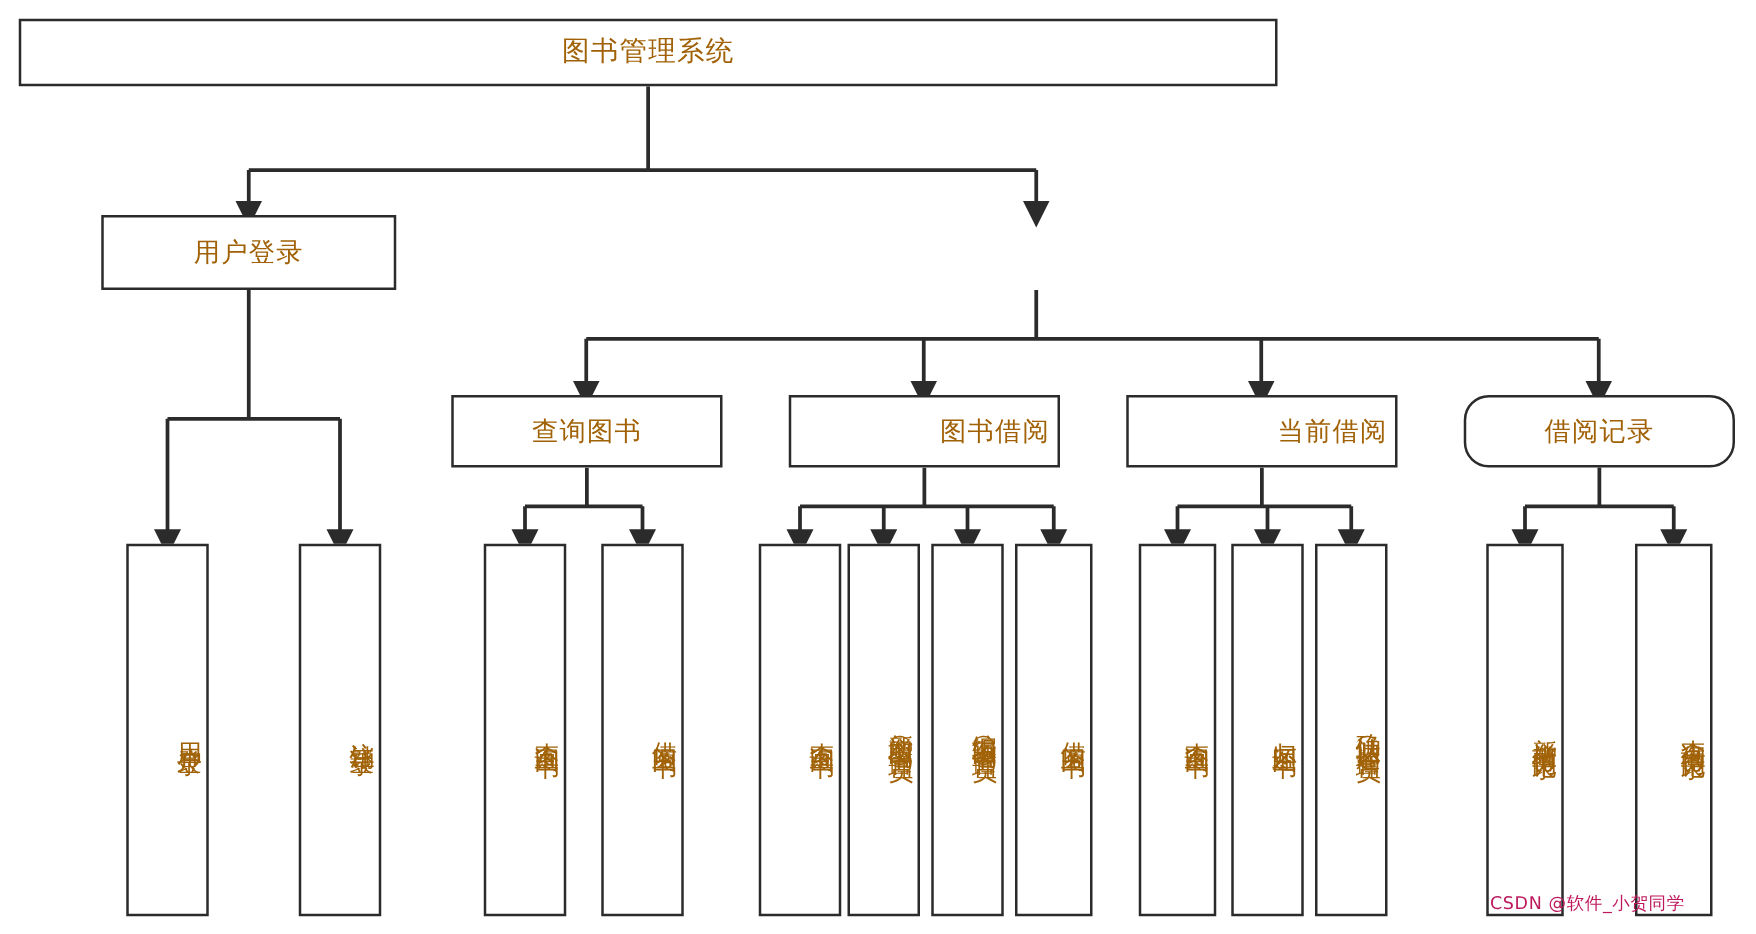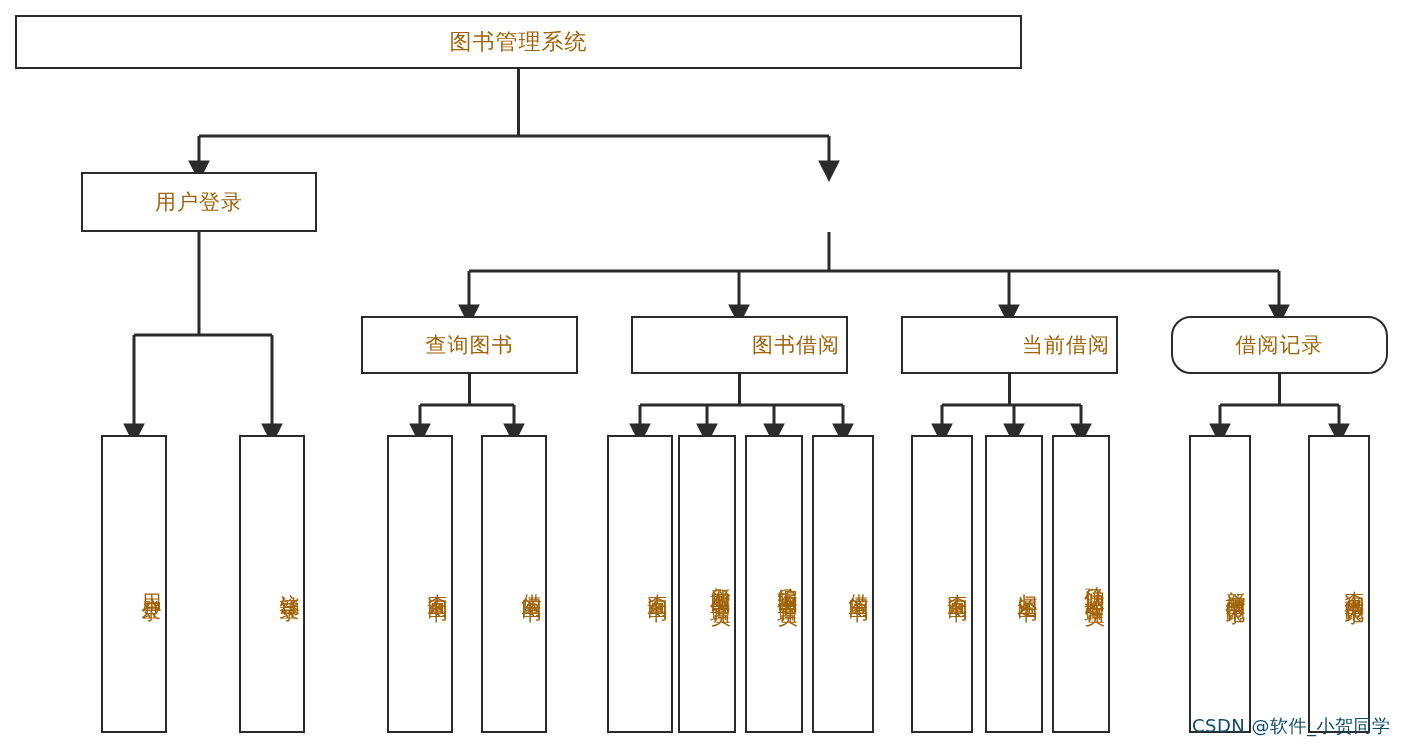--- a/index.html
+++ b/index.html
@@ -55,22 +55,22 @@
     justify-content: center;
     white-space: nowrap;
   }
   .node.vertical .vlabel {
     writing-mode: vertical-rl;
     text-orientation: upright;
     display: block;
   }
   .watermark {
     position: absolute;
-    font-size: 18px;
-    color: #0c4a6e;
+    font-size: 14px;
+    color: #be185d;
     letter-spacing: 0.5px;
     white-space: nowrap;
     user-select: none;
   }
 </style>
 </head>
 <body>
 
 <div id="canvas">
 

